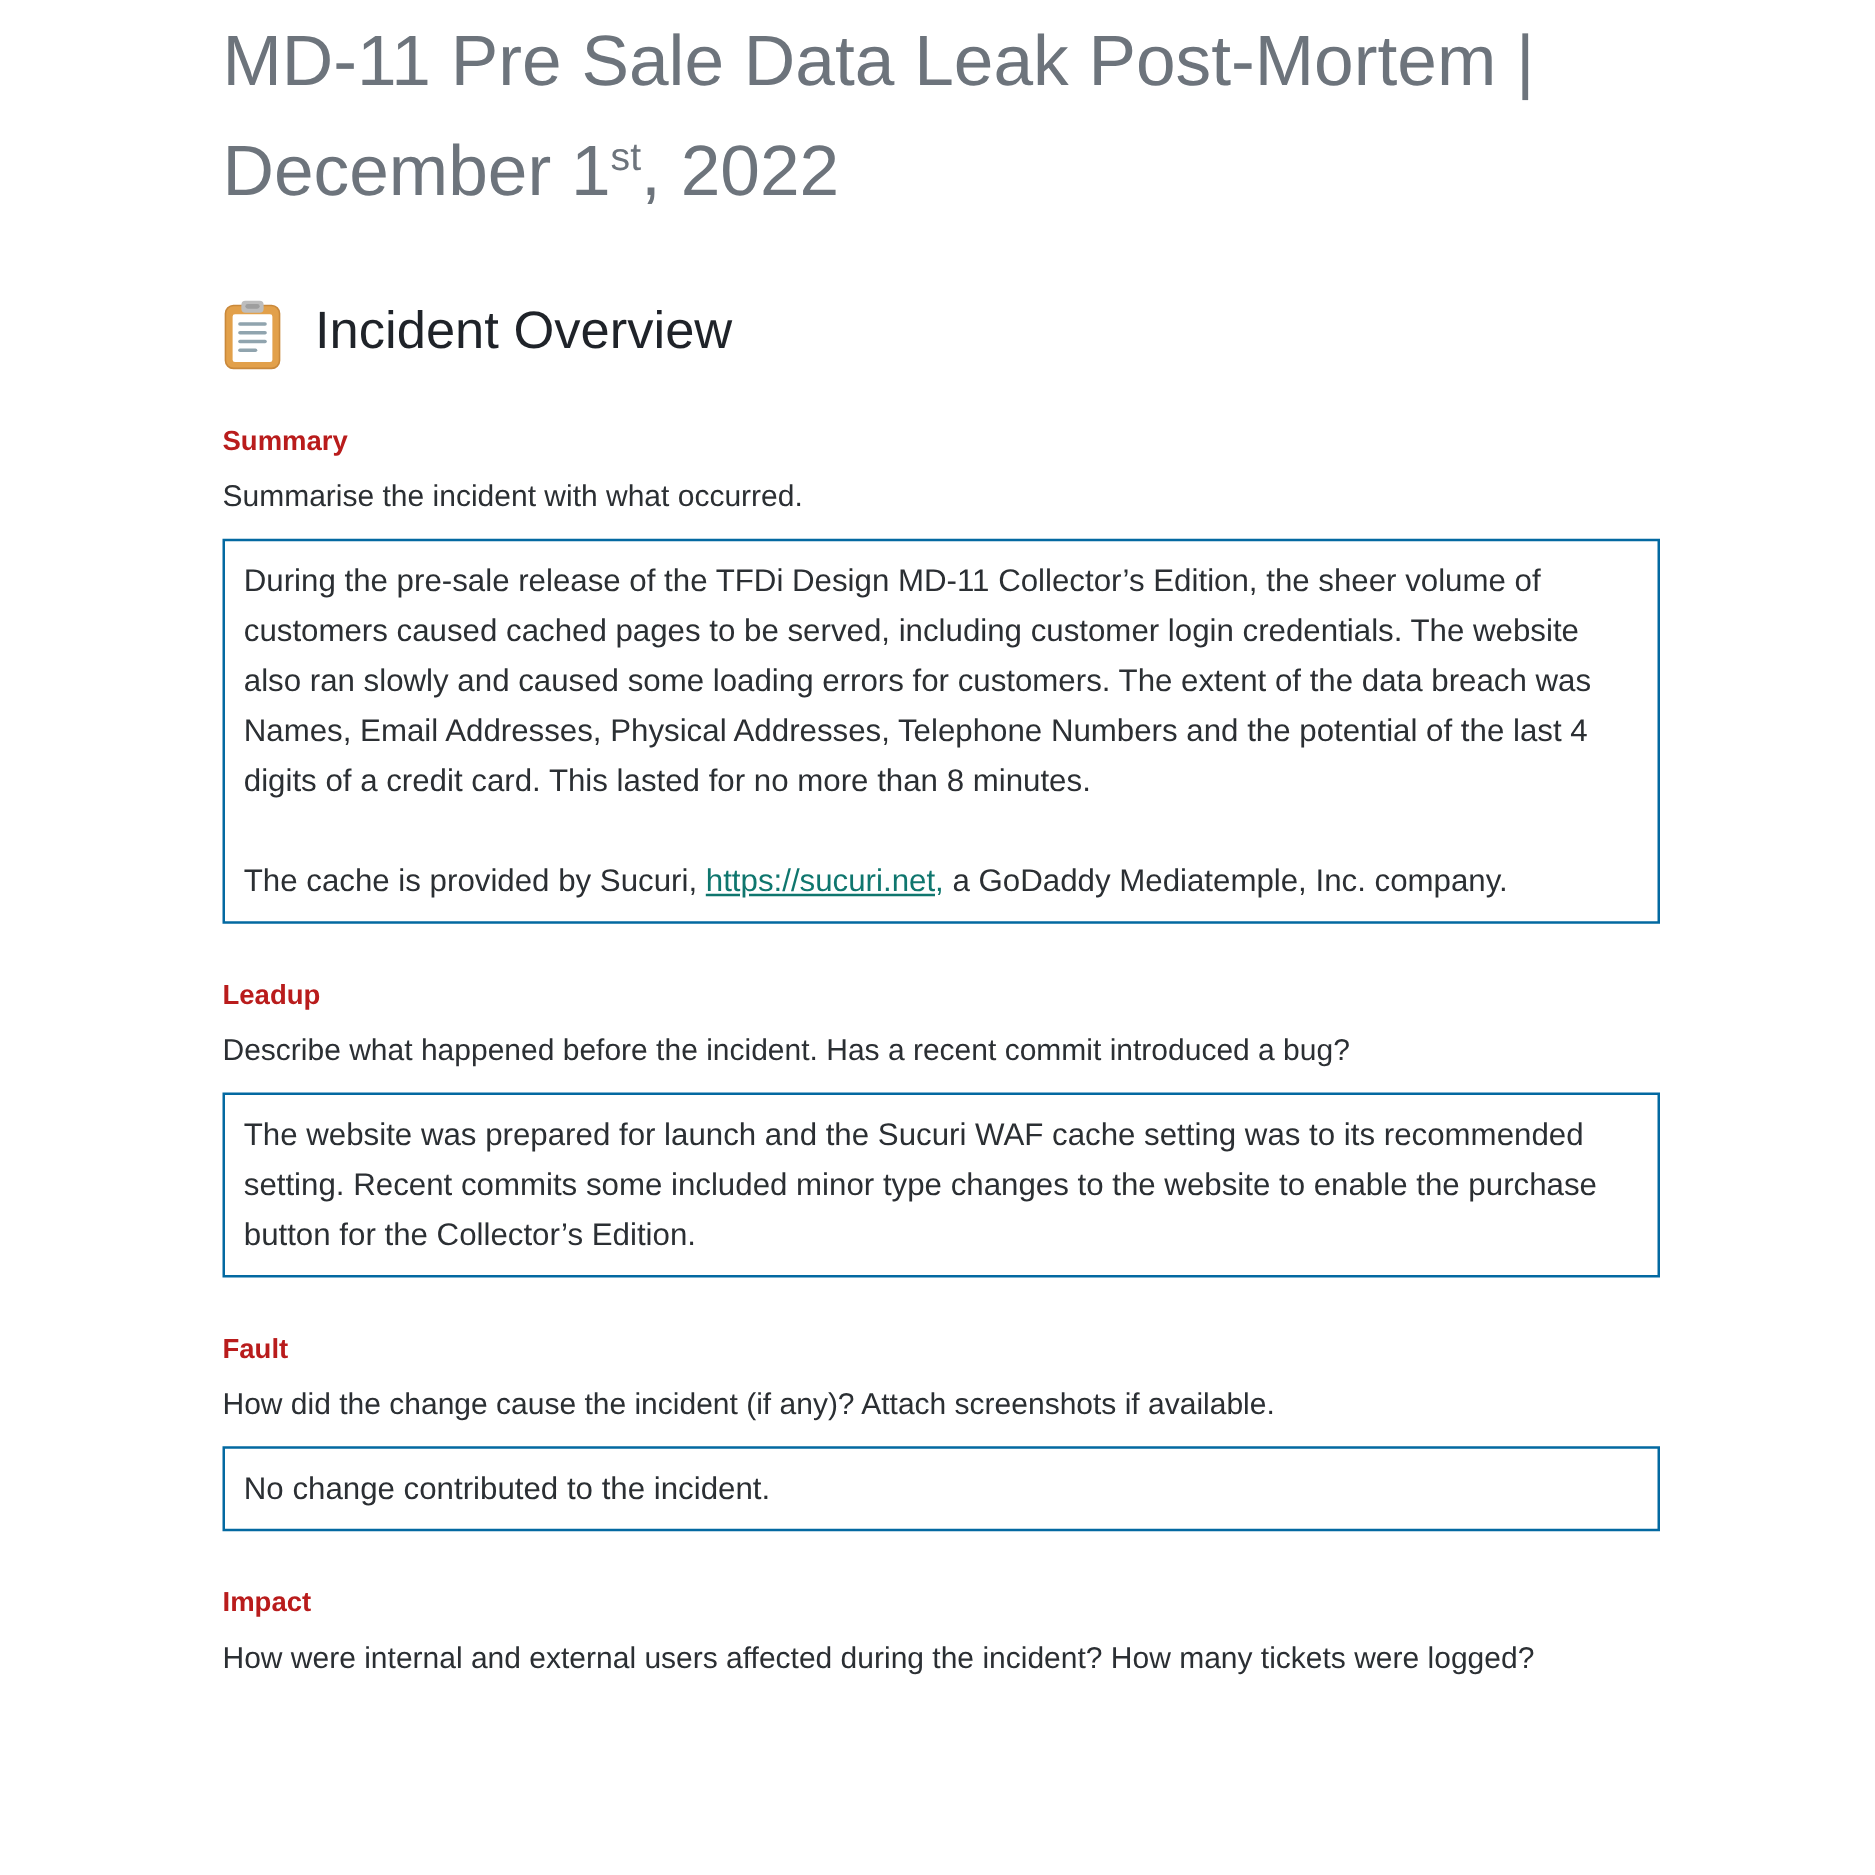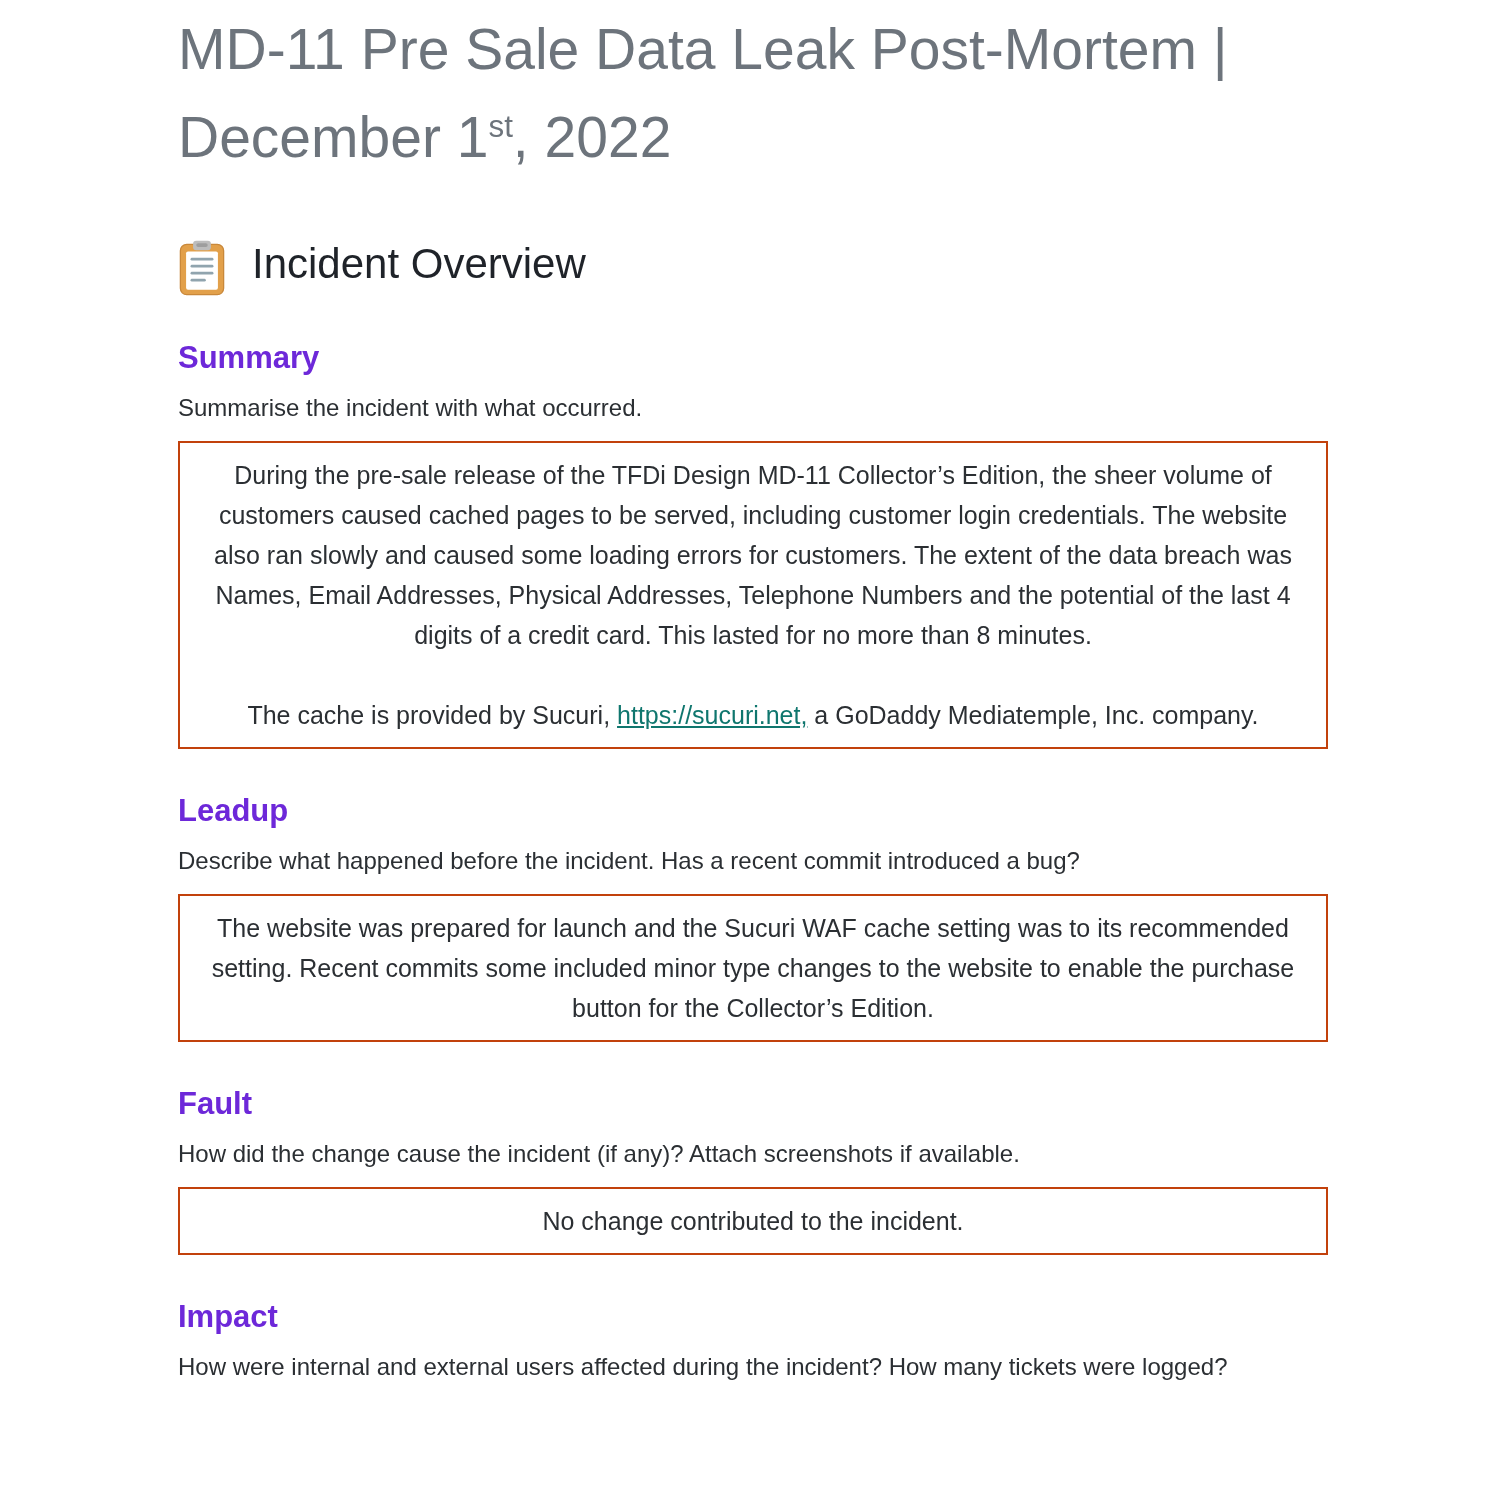--- a/index.html
+++ b/index.html
@@ -37,39 +37,38 @@
     margin: 58px 0 18px 0;
     font-size: 42px;
     font-weight: 500;
     color: #1f2329;
   }
   .section-heading .icon {
     display: inline-flex;
     flex: 0 0 auto;
   }
   .field-label {
-    font-size: 31px;
+    font-size: 22px;
     font-weight: 700;
-    color: #6d28d9;
+    color: #b91c1c;
     margin: 44px 0 10px 0;
   }
   .field-prompt {
     font-size: 24px;
     line-height: 1.8;
     margin: 0 0 6px 0;
     color: #2b2f33;
   }
   .answer-box {
-    border: 2px solid #c2410c;
+    border: 2px solid #0369a1;
     padding: 12px 15px;
     margin: 12px 0 0 0;
     font-size: 25px;
     line-height: 1.6;
     color: #2b2f33;
-    text-align: center;
   }
   .answer-box p { margin: 0; }
   .answer-box p + p { margin-top: 40px; }
   a.doc-link {
     color: #0f766e;
     text-decoration: underline;
     cursor: pointer;
   }
 </style>
 </head>

